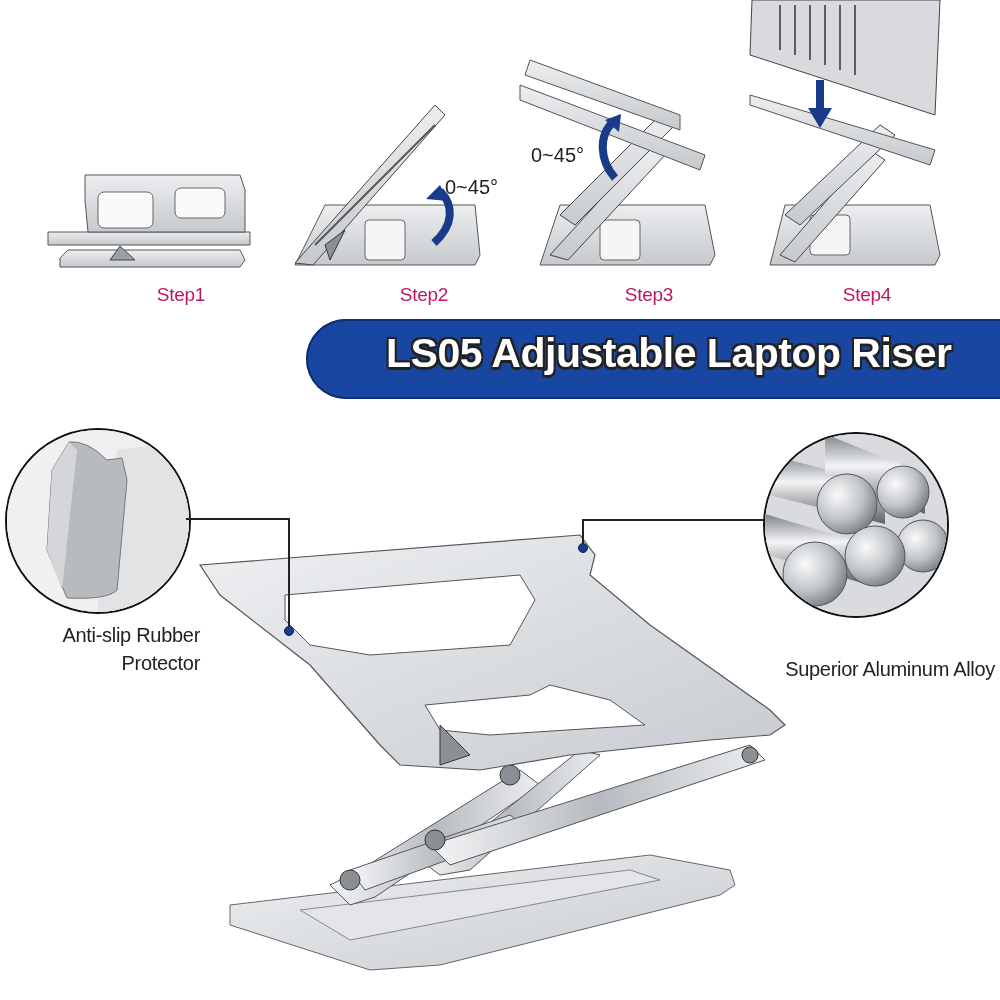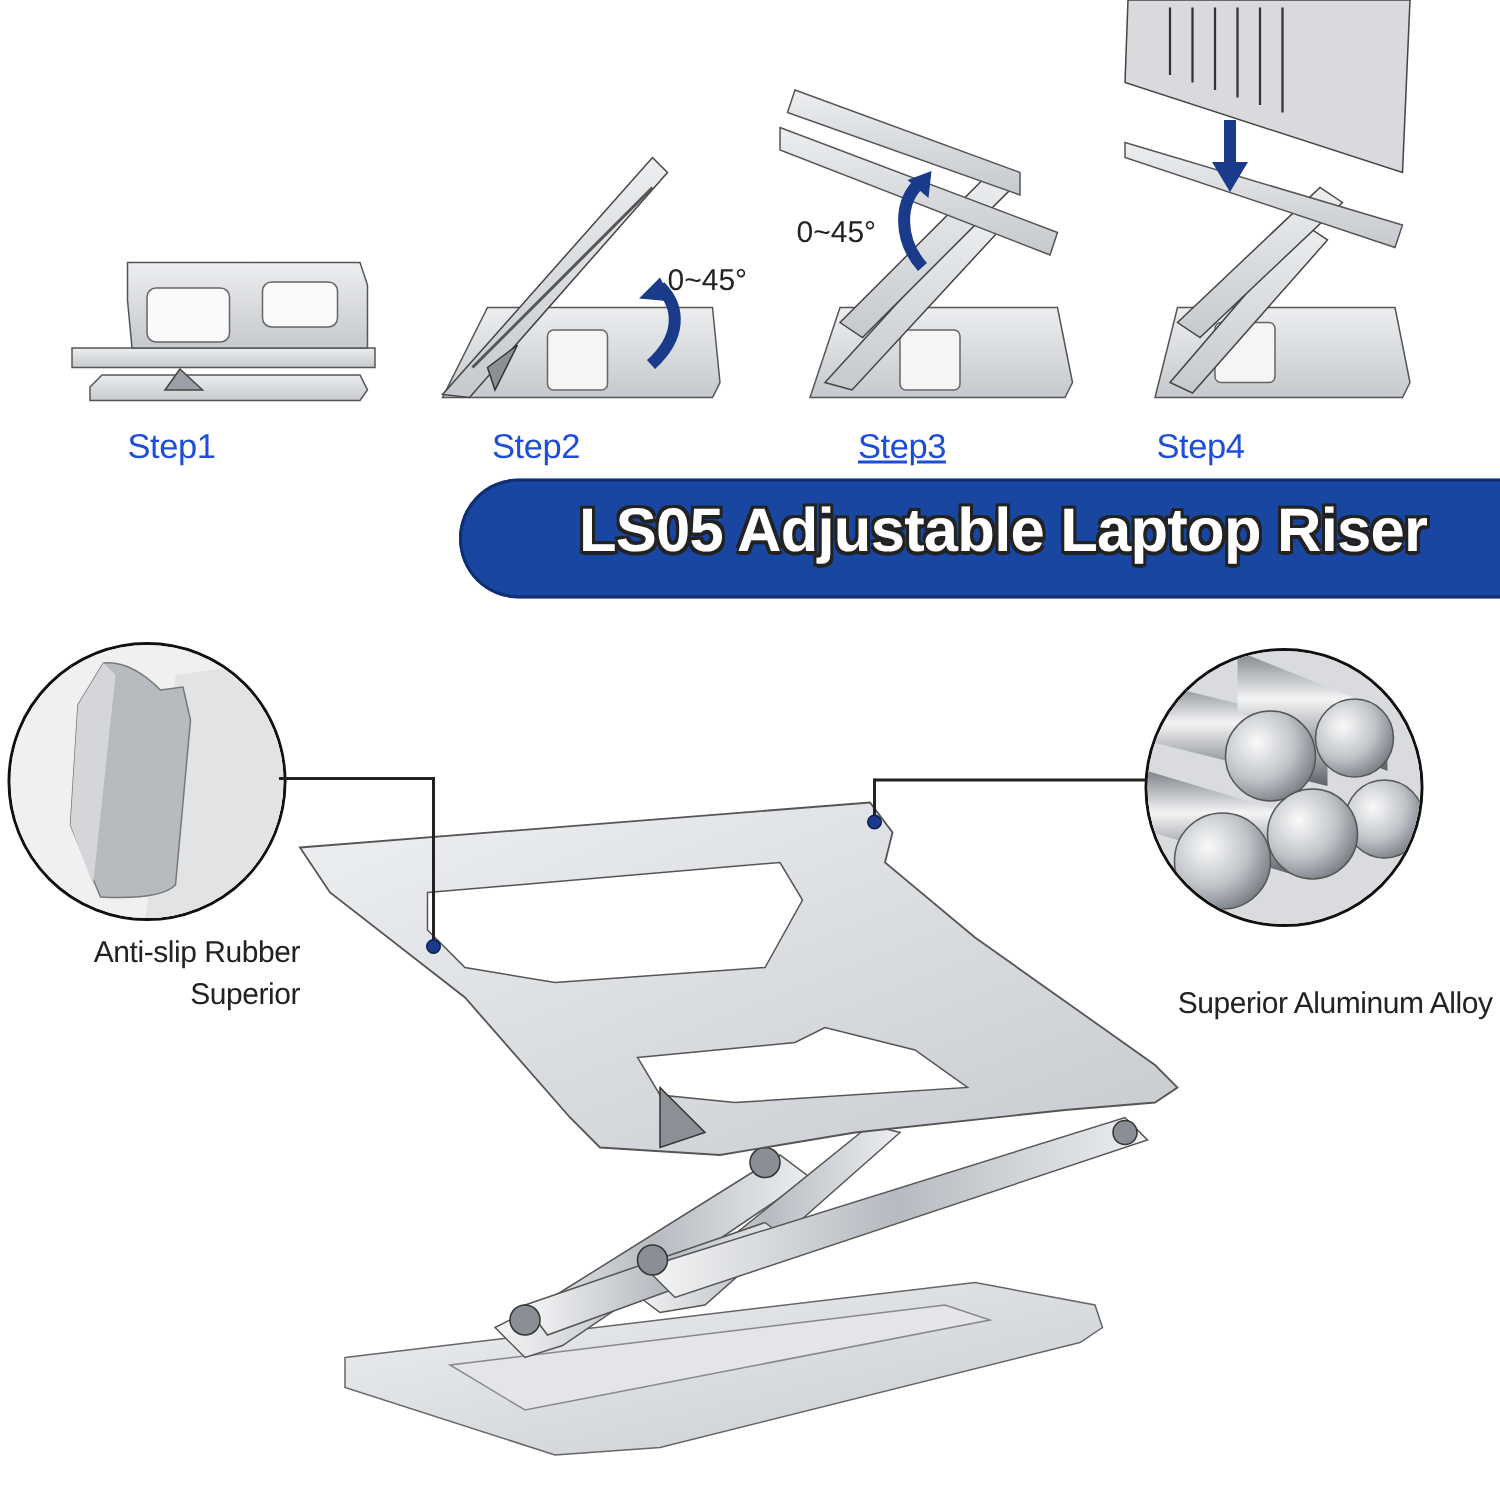--- a/index.html
+++ b/index.html
@@ -1,17 +1,17 @@
 <!DOCTYPE html>
 <html><head>
 <meta charset="utf-8">
 <style>
   html, body { margin:0; padding:0; }
   body { width:1000px; height:1000px; background:#ffffff; position:relative; overflow:hidden; font-family:"Liberation Sans", sans-serif; }
-  .step-label { position:absolute; top:284px; font-size:23px; color:#1d4ed8; width:120px; text-align:left; letter-spacing:-0.3px; }
+  .step-label { position:absolute; top:284px; font-size:19px; color:#be185d; width:120px; text-align:right; letter-spacing:-0.3px; }
   .angle { position:absolute; font-size:20px; color:#222; }
   .banner { position:absolute; left:306px; top:319px; width:720px; height:80px; background:#1846a0; border-radius:40px 0 0 40px; box-shadow: inset 0 0 0 2px #0f2f72; }
   .banner-text { position:absolute; left:350px; top:330px; font-size:41px; font-weight:bold; color:#ffffff; letter-spacing:-0.5px;
     text-shadow: -2px -2px 0 #222, 2px -2px 0 #222, -2px 2px 0 #222, 2px 2px 0 #222, 0 3px 0 #222; margin-left: 36px; }
   .callout-circle { position:absolute; border:2px solid #111; border-radius:50%; overflow:hidden; background:#f2f2f2; }
   .callout-text { position:absolute; font-size:20px; color:#222; text-align:right; line-height:28px; letter-spacing:-0.3px; }
   .line { position:absolute; background:#222; }
   .dot { position:absolute; width:8px; height:8px; border-radius:50%; background:#1a3a8a; border:1px solid #0b1f55; }
   svg { position:absolute; overflow:visible; }
 </style>
@@ -76,21 +76,21 @@
       <path d="M105 5 L105 75"></path>
   </g>
 </svg>
 <svg style="left:808px;top:80px;" width="24" height="50" viewBox="0 0 24 50">
   <rect x="8" y="0" width="8" height="30" fill="#1a3a8a"></rect>
   <path d="M0 28 L24 28 L12 48 Z" fill="#1a3a8a"></path>
 </svg>
 
 <div class="step-label" style="left:85px;">Step1</div>
 <div class="step-label" style="left:328px;">Step2</div>
-<div class="step-label" style="left:572px;text-decoration:underline;">Step3</div>
+<div class="step-label" style="left:553px;">Step3</div>
 <div class="step-label" style="left:771px;">Step4</div>
 
 <div class="banner"></div>
 <div class="banner-text">LS05 Adjustable Laptop Riser</div>
 
 <svg style="left:190px;top:525px;" width="640" height="470" viewBox="0 0 640 470">
   <defs>
     <linearGradient id="metal2" x1="0" y1="0" x2="1" y2="1">
       <stop offset="0" stop-color="#eef0f2"></stop>
         <stop offset="1" stop-color="#c7cacf"></stop>
@@ -126,21 +126,21 @@
     <path d="M110 20 L182 10 L182 182 L90 182 Z" fill="#e2e3e5"></path>
     <path d="M62 12 Q80 10 100 30 L115 28 L120 50 L110 160 Q100 170 60 168 L40 120 L45 40 Z" fill="#b7bbc0" stroke="#777"></path>
     <path d="M45 40 L62 12 L70 20 L55 160 L40 120 Z" fill="#d4d6d9"></path>
   </svg>
 </div>
 <div class="line" style="left:186px;top:518px;width:103px;height:2px;"></div>
 <div class="line" style="left:288px;top:518px;width:2px;height:112px;"></div>
 <div class="dot" style="left:284px;top:626px;"></div>
 <div class="callout-text" style="left:0px;top:621px;width:200px;">
   <div>Anti-slip Rubber</div>
-  <div>Superior</div>
+  <div>Protector</div>
 </div>
 
 <div class="callout-circle" style="left:763px;top:432px;width:182px;height:182px;">
   <svg style="left:0;top:0;" width="182" height="182" viewBox="0 0 182 182">
     <defs>
       <radialGradient id="rod" cx="0.35" cy="0.35" r="0.7">
         <stop offset="0" stop-color="#fafafa"></stop>
           <stop offset="0.6" stop-color="#bfc3c8"></stop>
           <stop offset="1" stop-color="#7b8087"></stop>
       </radialGradient>

